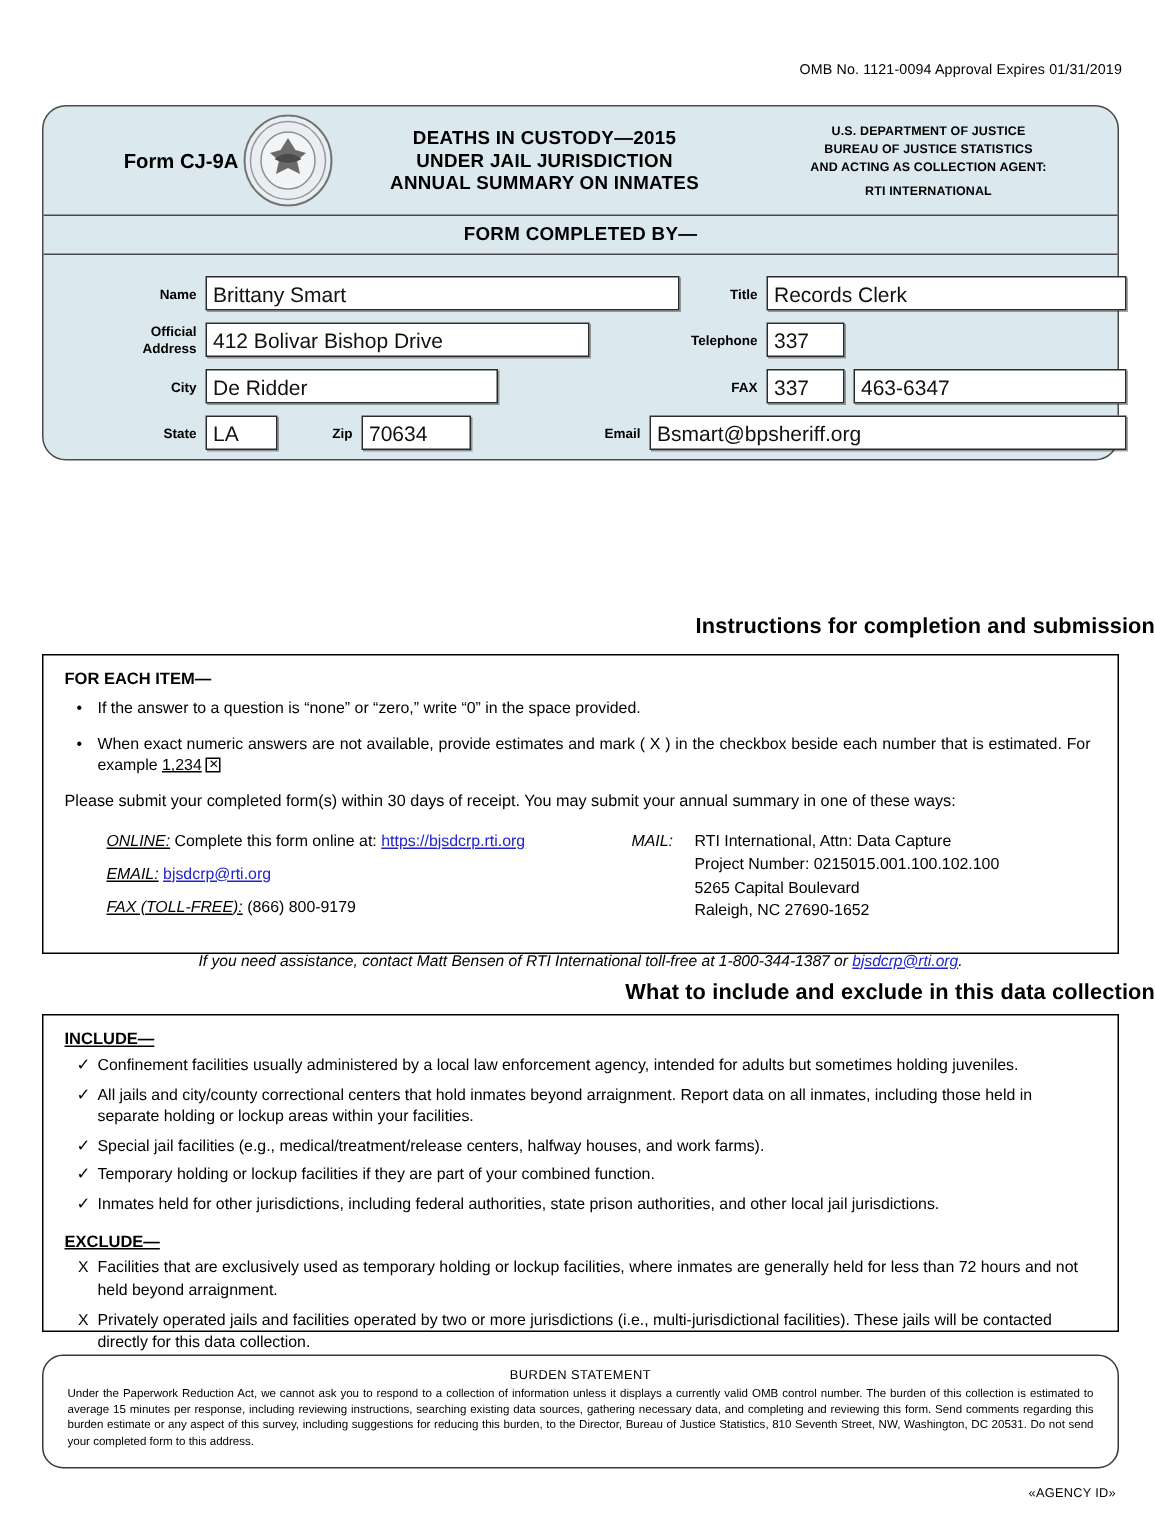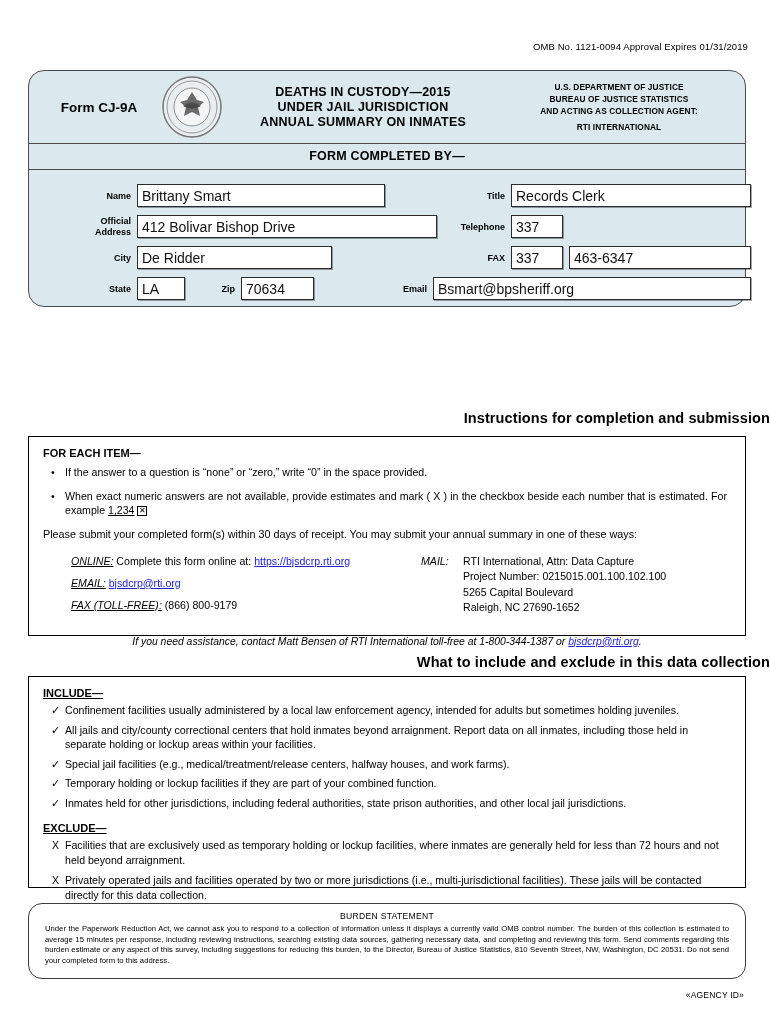--- a/index.html
+++ b/index.html
@@ -38,21 +38,21 @@
     box-sizing: border-box;
   }
   .panel-head {
     display: flex;
     align-items: center;
     height: 72px;
     padding: 0 10px;
   }
   .form-code {
     width: 120px;
-    text-align: center;
+    text-align: right;
     font-size: 13.5px;
     font-weight: bold;
     flex: 0 0 auto;
   }
   .seal {
     flex: 0 0 auto;
     width: 62px;
     height: 62px;
     margin-left: 2px;
   }
@@ -289,26 +289,26 @@
       <div>AND ACTING AS COLLECTION AGENT:</div>
       <span class="rti">RTI INTERNATIONAL</span>
     </div>
   </div>
 
   <div class="completed-bar">FORM COMPLETED BY—</div>
 
   <div class="fields-area">
 
     <div class="fld-label" style="left:34px; top:21px; width:68px;">Name</div>
-    <div class="fld-box" style="left:108px; top:14px; width:248px; height:23px;">Brittany Smart</div>
+    <div class="fld-box" style="left:108px; top:14px; width:316px; height:23px;">Brittany Smart</div>
 
     <div class="fld-label" style="left:34px; top:46px; width:68px;">
       <span>Official</span><br><span>Address</span>
     </div>
-    <div class="fld-box" style="left:108px; top:45px; width:300px; height:23px;">412 Bolivar Bishop Drive</div>
+    <div class="fld-box" style="left:108px; top:45px; width:256px; height:23px;">412 Bolivar Bishop Drive</div>
 
     <div class="fld-label" style="left:34px; top:83px; width:68px;">City</div>
     <div class="fld-box" style="left:108px; top:76px; width:195px; height:23px;">De Ridder</div>
 
     <div class="fld-label" style="left:34px; top:114px; width:68px;">State</div>
     <div class="fld-box" style="left:108px; top:107px; width:48px; height:23px;">LA</div>
 
     <div class="fld-label" style="left:156px; top:114px; width:50px;">Zip</div>
     <div class="fld-box" style="left:212px; top:107px; width:73px; height:23px;">70634</div>
 

